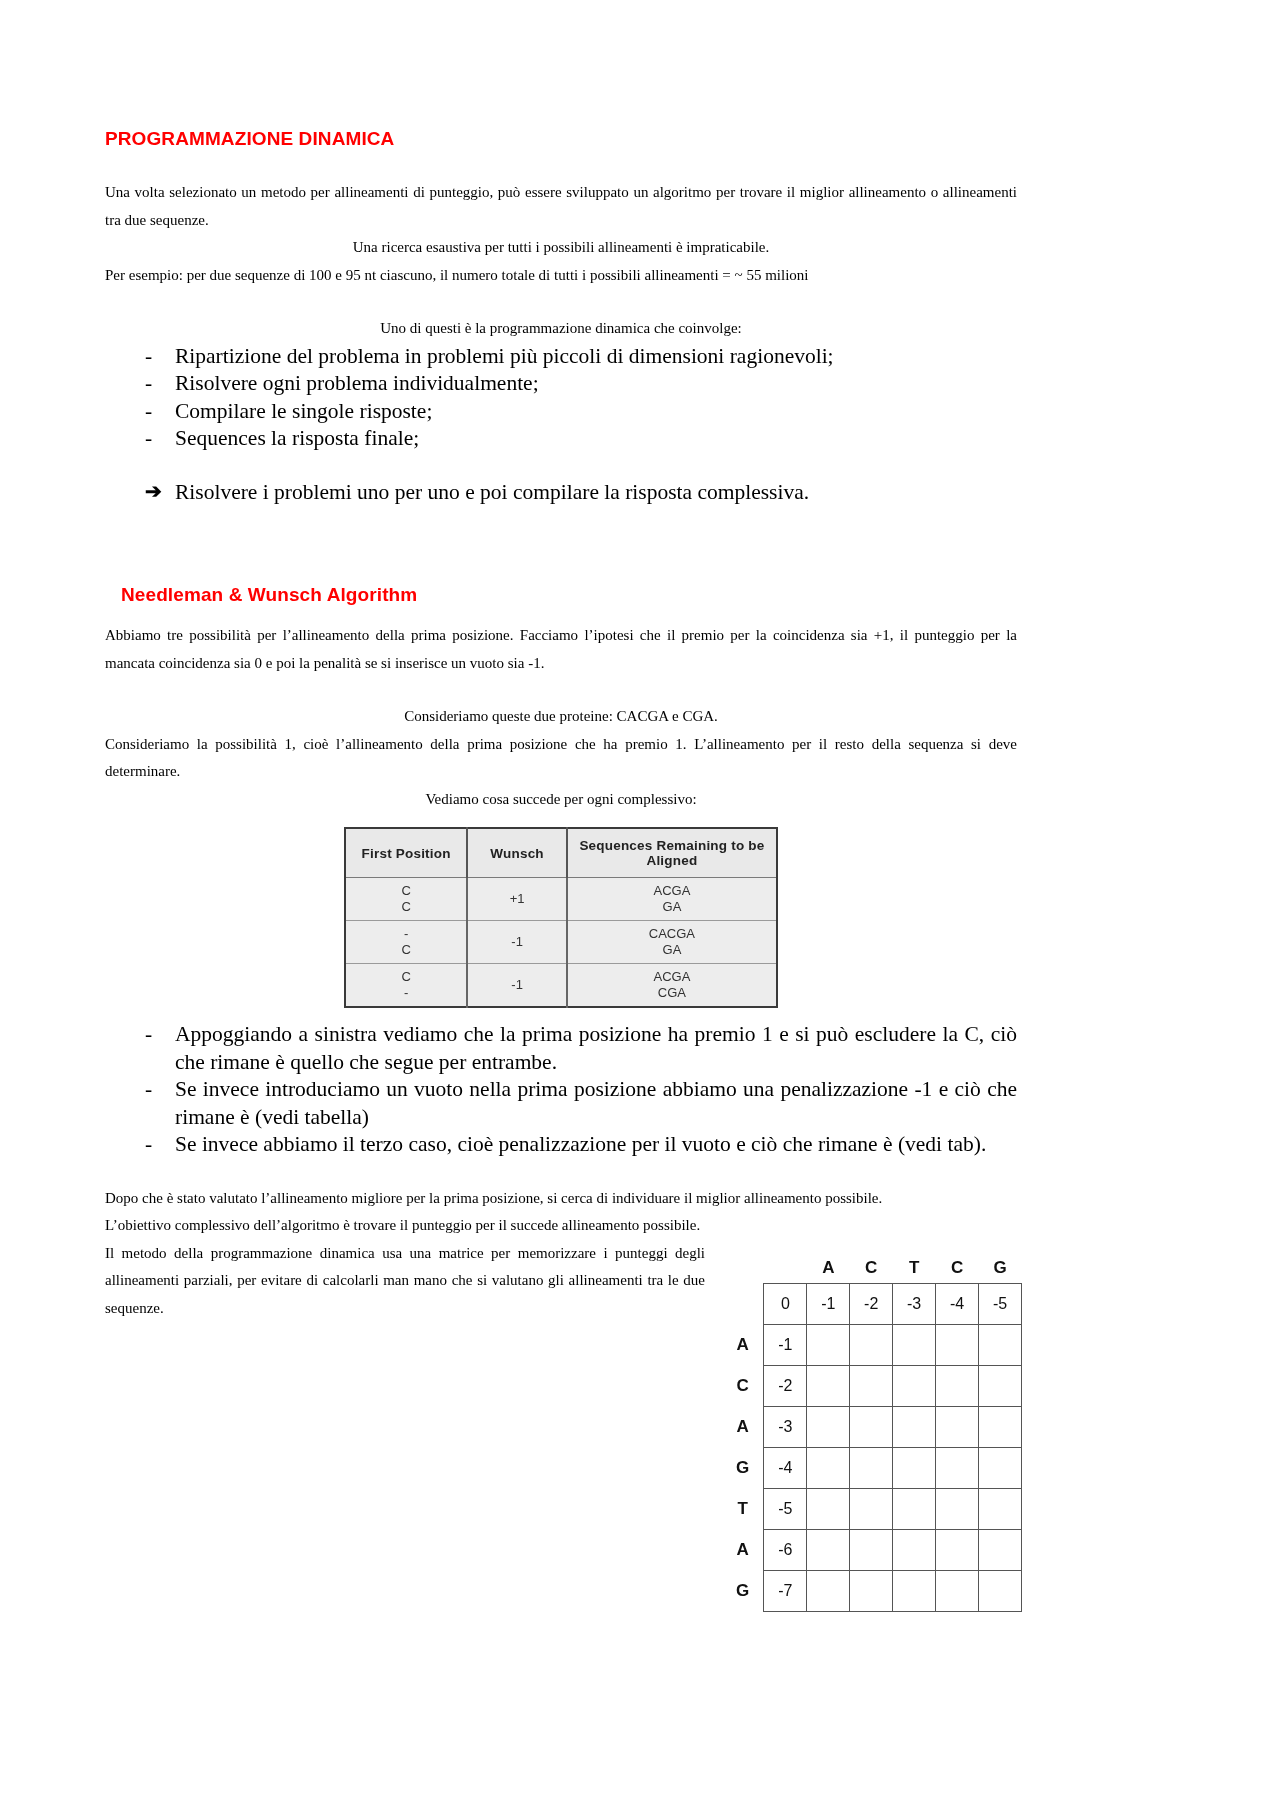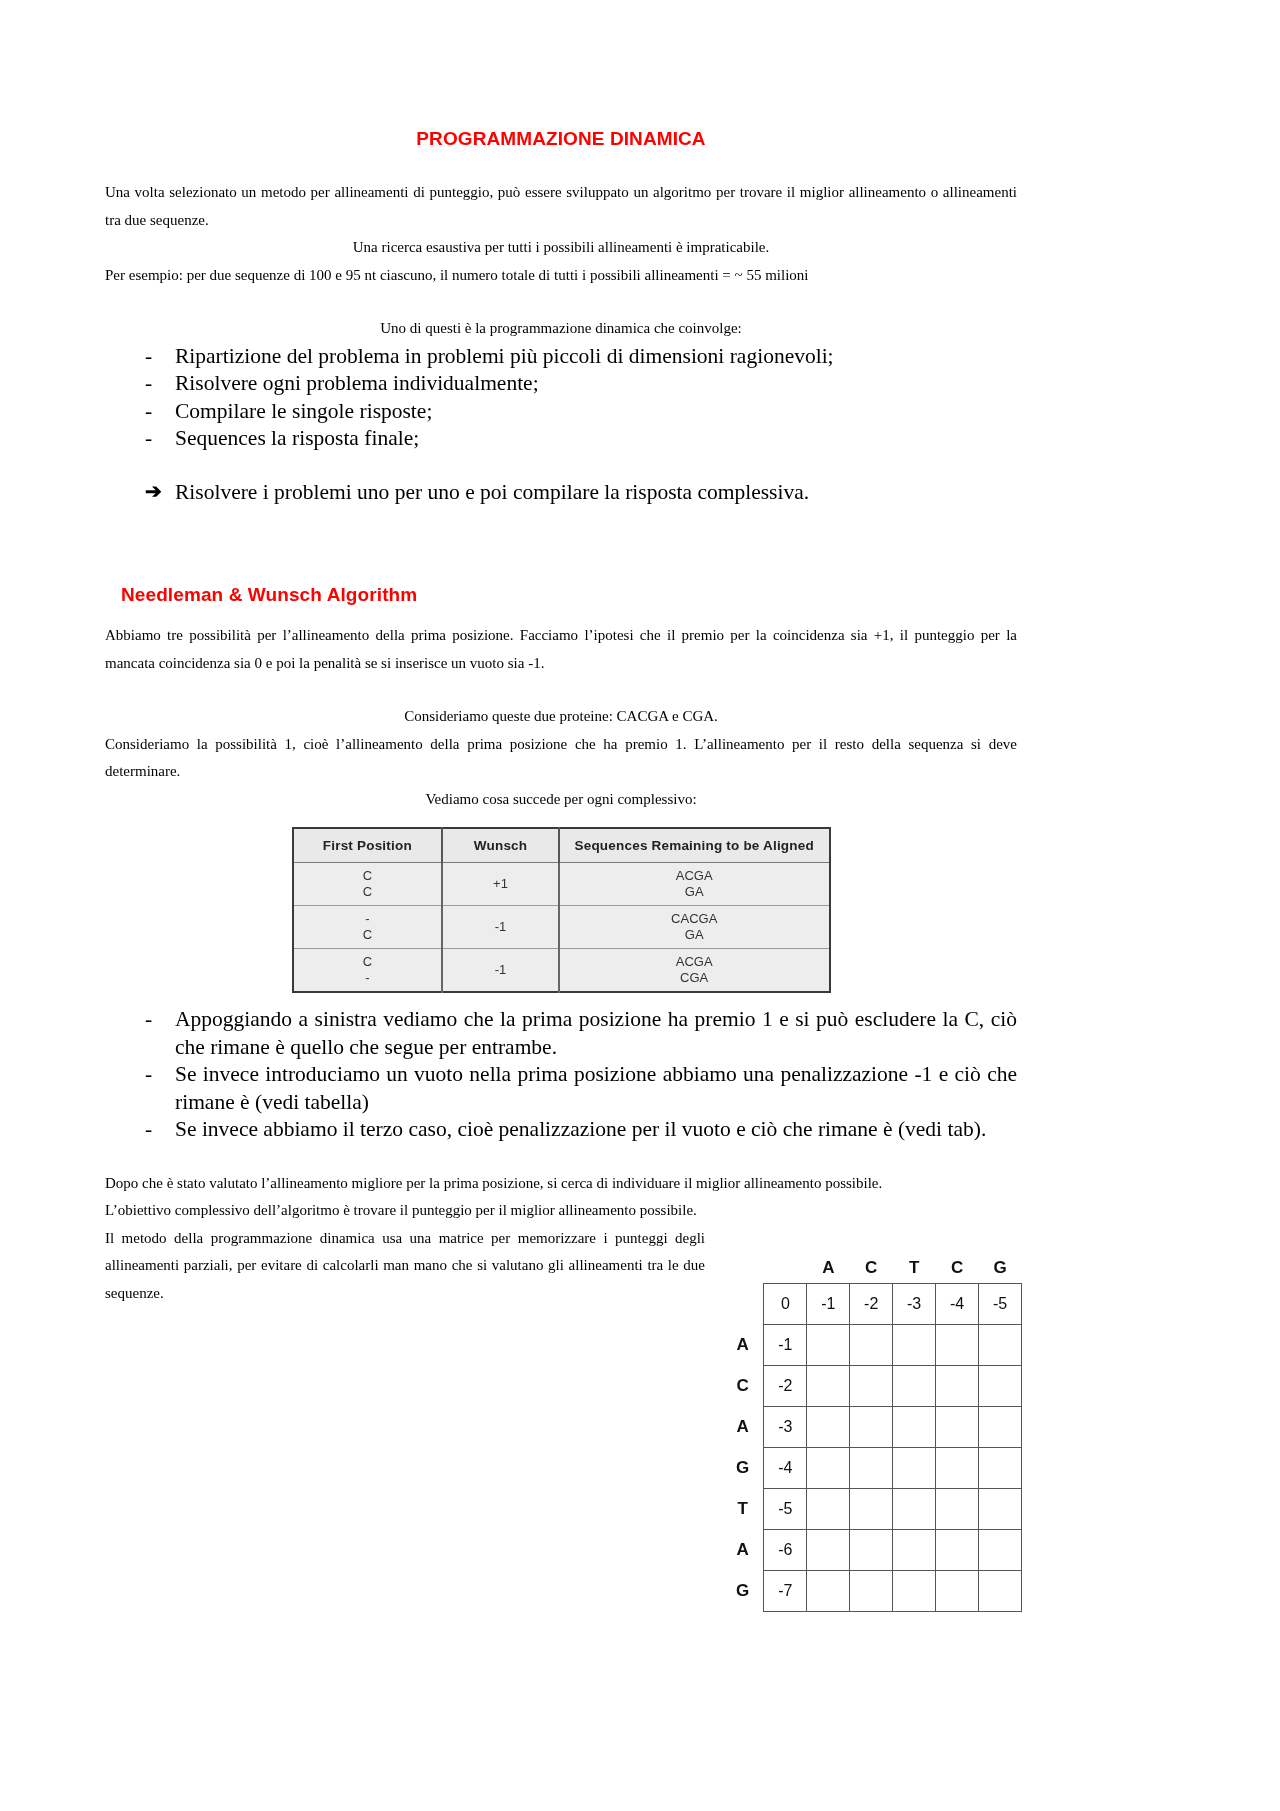--- a/index.html
+++ b/index.html
@@ -28,21 +28,20 @@
     top: 128px;
     width: 912px;
   }
   h1.doc-heading {
     font-family: "Liberation Sans", sans-serif;
     font-size: 19px;
     font-weight: bold;
     color: #FF0000;
     margin: 0 0 0 0;
     letter-spacing: 0.1px;
-    text-align: center;
   }
   h2.section-heading {
     font-family: "Liberation Sans", sans-serif;
     font-size: 19px;
     font-weight: bold;
     color: #FF0000;
     margin: 16px;
     letter-spacing: 0.1px;
   }
   p.para {
@@ -98,21 +97,21 @@
   .align-table-wrap {
     display: flex;
     justify-content: center;
     margin-top: 14px;
   }
   table.align-table {
     border-collapse: collapse;
     border: 2px solid #3a3a3a;
     background: #a21caf;
     font-family: "Liberation Sans", sans-serif;
-    width: 539px;
+    width: 434px;
   }
   table.align-table th {
     border: 1px solid #7a7a7a;
     border-right: 2px solid #555;
     font-size: 13.5px;
     font-weight: bold;
     color: #222;
     padding: 9px 4px;
     background: #e9e9e9;
     letter-spacing: 0.2px;
@@ -267,21 +266,21 @@
 
     <ul class="dash-list wide">
       <li><span class="dash">-</span><span>Appoggiando a sinistra vediamo che la prima posizione ha premio 1 e si può escludere la C, ciò che rimane è quello che segue per entrambe.</span></li>
       <li><span class="dash">-</span><span>Se invece introduciamo un vuoto nella prima posizione abbiamo una penalizzazione -1 e ciò che rimane è (vedi tabella)</span></li>
       <li><span class="dash">-</span><span>Se invece abbiamo il terzo caso, cioè penalizzazione per il vuoto e ciò che rimane è (vedi tab).</span></li>
     </ul>
 
     <div class="spacer-md"></div>
 
     <p class="para">Dopo che è stato valutato l’allineamento migliore per la prima posizione, si cerca di individuare il miglior allineamento possibile.</p>
-    <p class="para narrow">L’obiettivo complessivo dell’algoritmo è trovare il punteggio per il miglior allineamento possibile.</p>
+    <p class="para narrow">L’obiettivo complessivo dell’algoritmo è trovare il punteggio per il succede allineamento possibile.</p>
     <p class="para narrow">Il metodo della programmazione dinamica usa una matrice per memorizzare i punteggi degli allineamenti parziali, per evitare di calcolarli man mano che si valutano gli allineamenti tra le due sequenze.</p>
 
   </div>
 
   <div class="dp-matrix">
     <table class="dp">
       <tbody>
           <tr>
         <td class="hdr"></td>
         <td class="hdr"></td>

